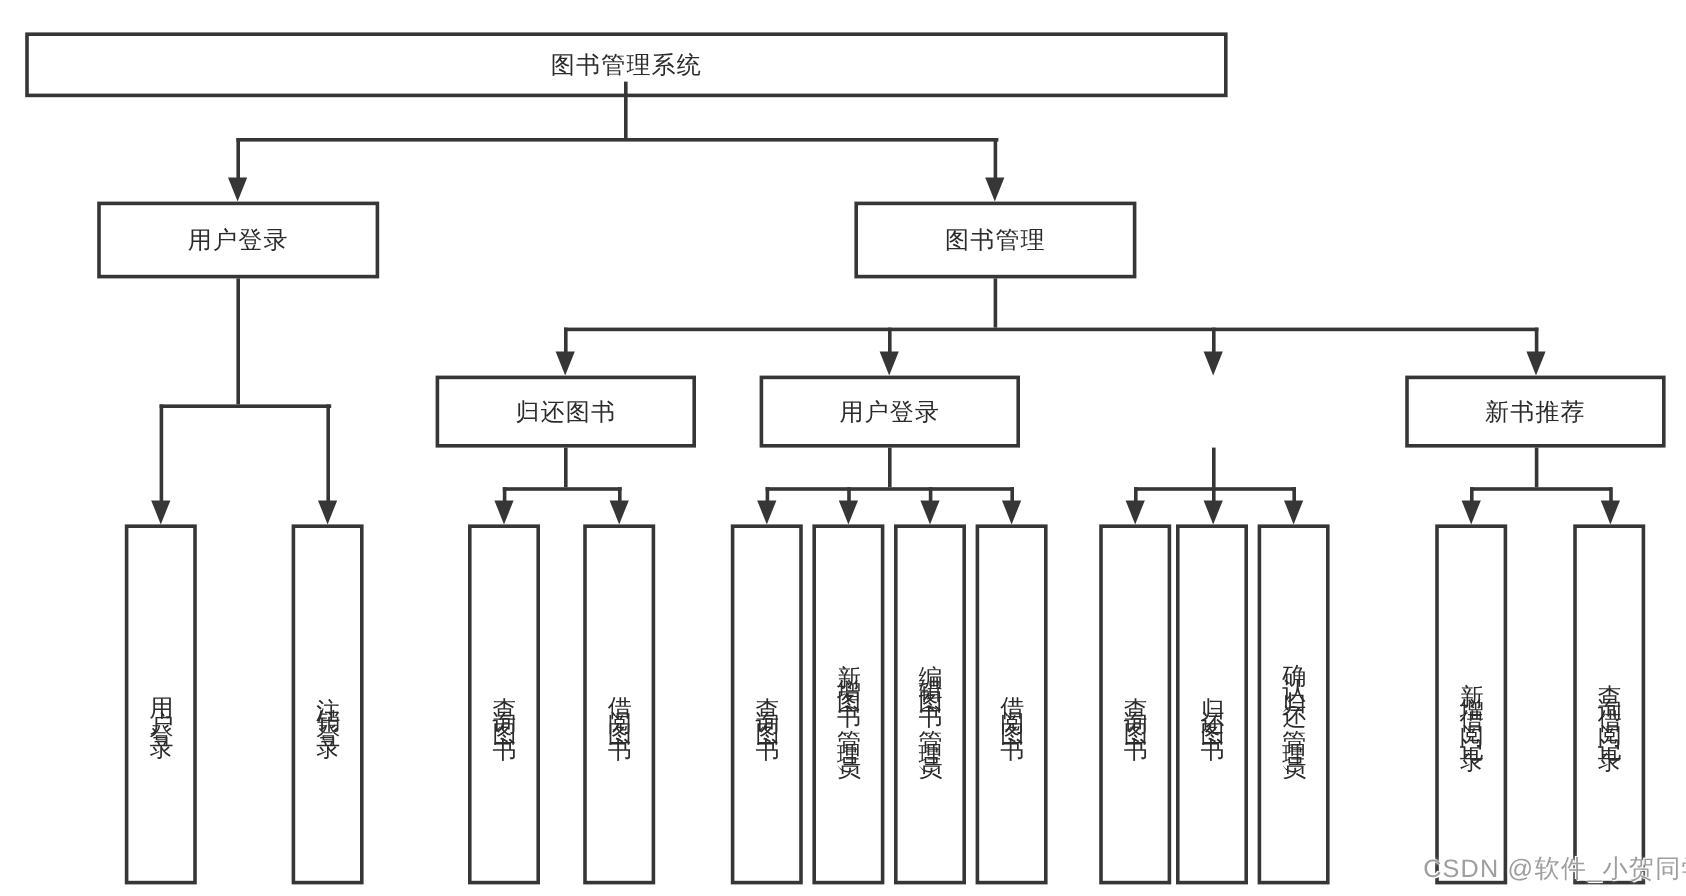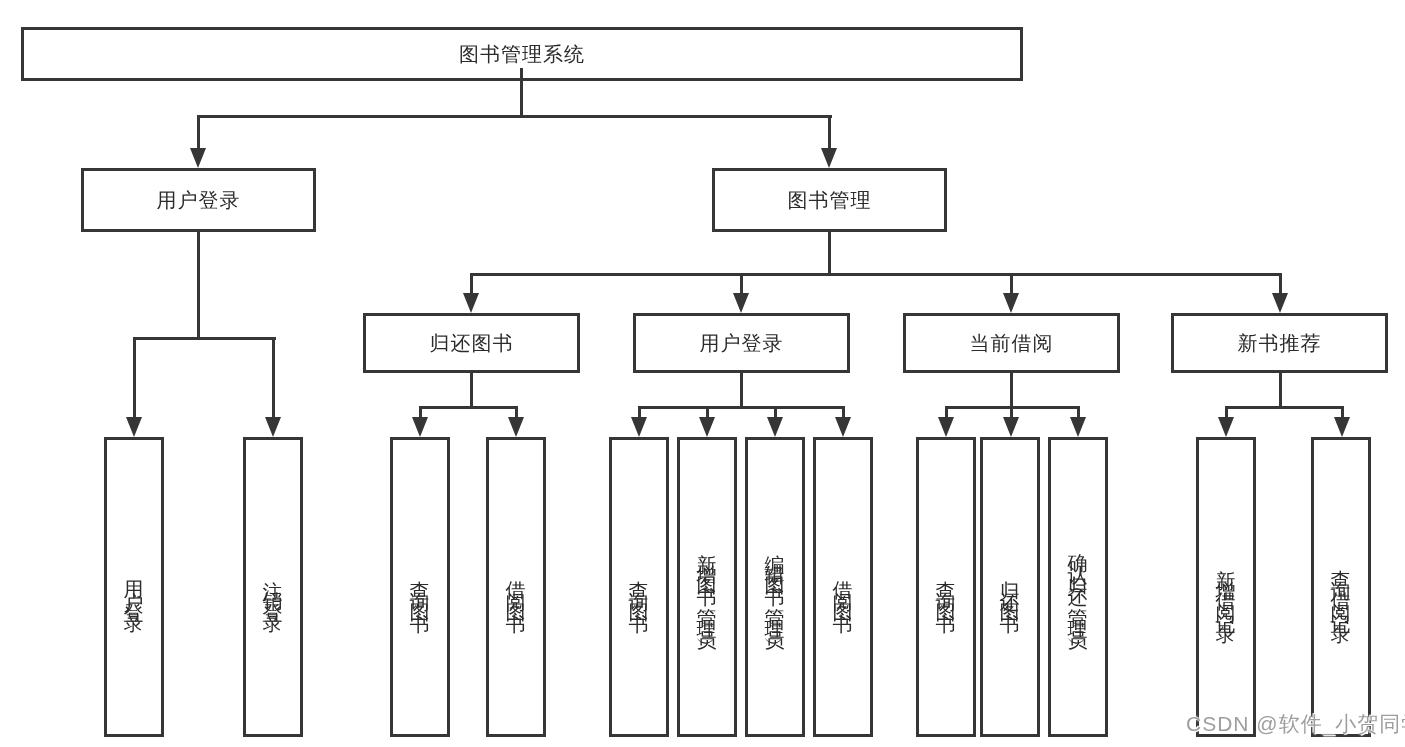--- a/index.html
+++ b/index.html
@@ -75,23 +75,20 @@
   <div class="vline" style="left:1010px;top:273px;height:24px;"></div>
   <div class="arrow" style="left:1003px;top:293px;"></div>
   <div class="vline" style="left:1279px;top:273px;height:24px;"></div>
   <div class="arrow" style="left:1272px;top:293px;"></div>
 
   <div class="box" style="left:363px;top:313px;width:217px;height:60px;">
     <span>归还图书</span>
   </div>
   <div class="box" style="left:633px;top:313px;width:217px;height:60px;">
     <span>用户登录</span>
-  </div>
-  <div class="box" style="left:903px;top:313px;width:217px;height:60px;">
-    <span>当前借阅</span>
   </div>
   <div class="box" style="left:1171px;top:313px;width:217px;height:60px;">
     <span>新书推荐</span>
   </div>
 
   <div class="vline" style="left:470px;top:373px;height:33px;"></div>
   <div class="hline" style="left:419px;top:406px;width:99px;"></div>
   <div class="vline" style="left:419px;top:406px;height:16px;"></div>
   <div class="arrow" style="left:412px;top:417px;"></div>
   <div class="vline" style="left:515px;top:406px;height:16px;"></div>

